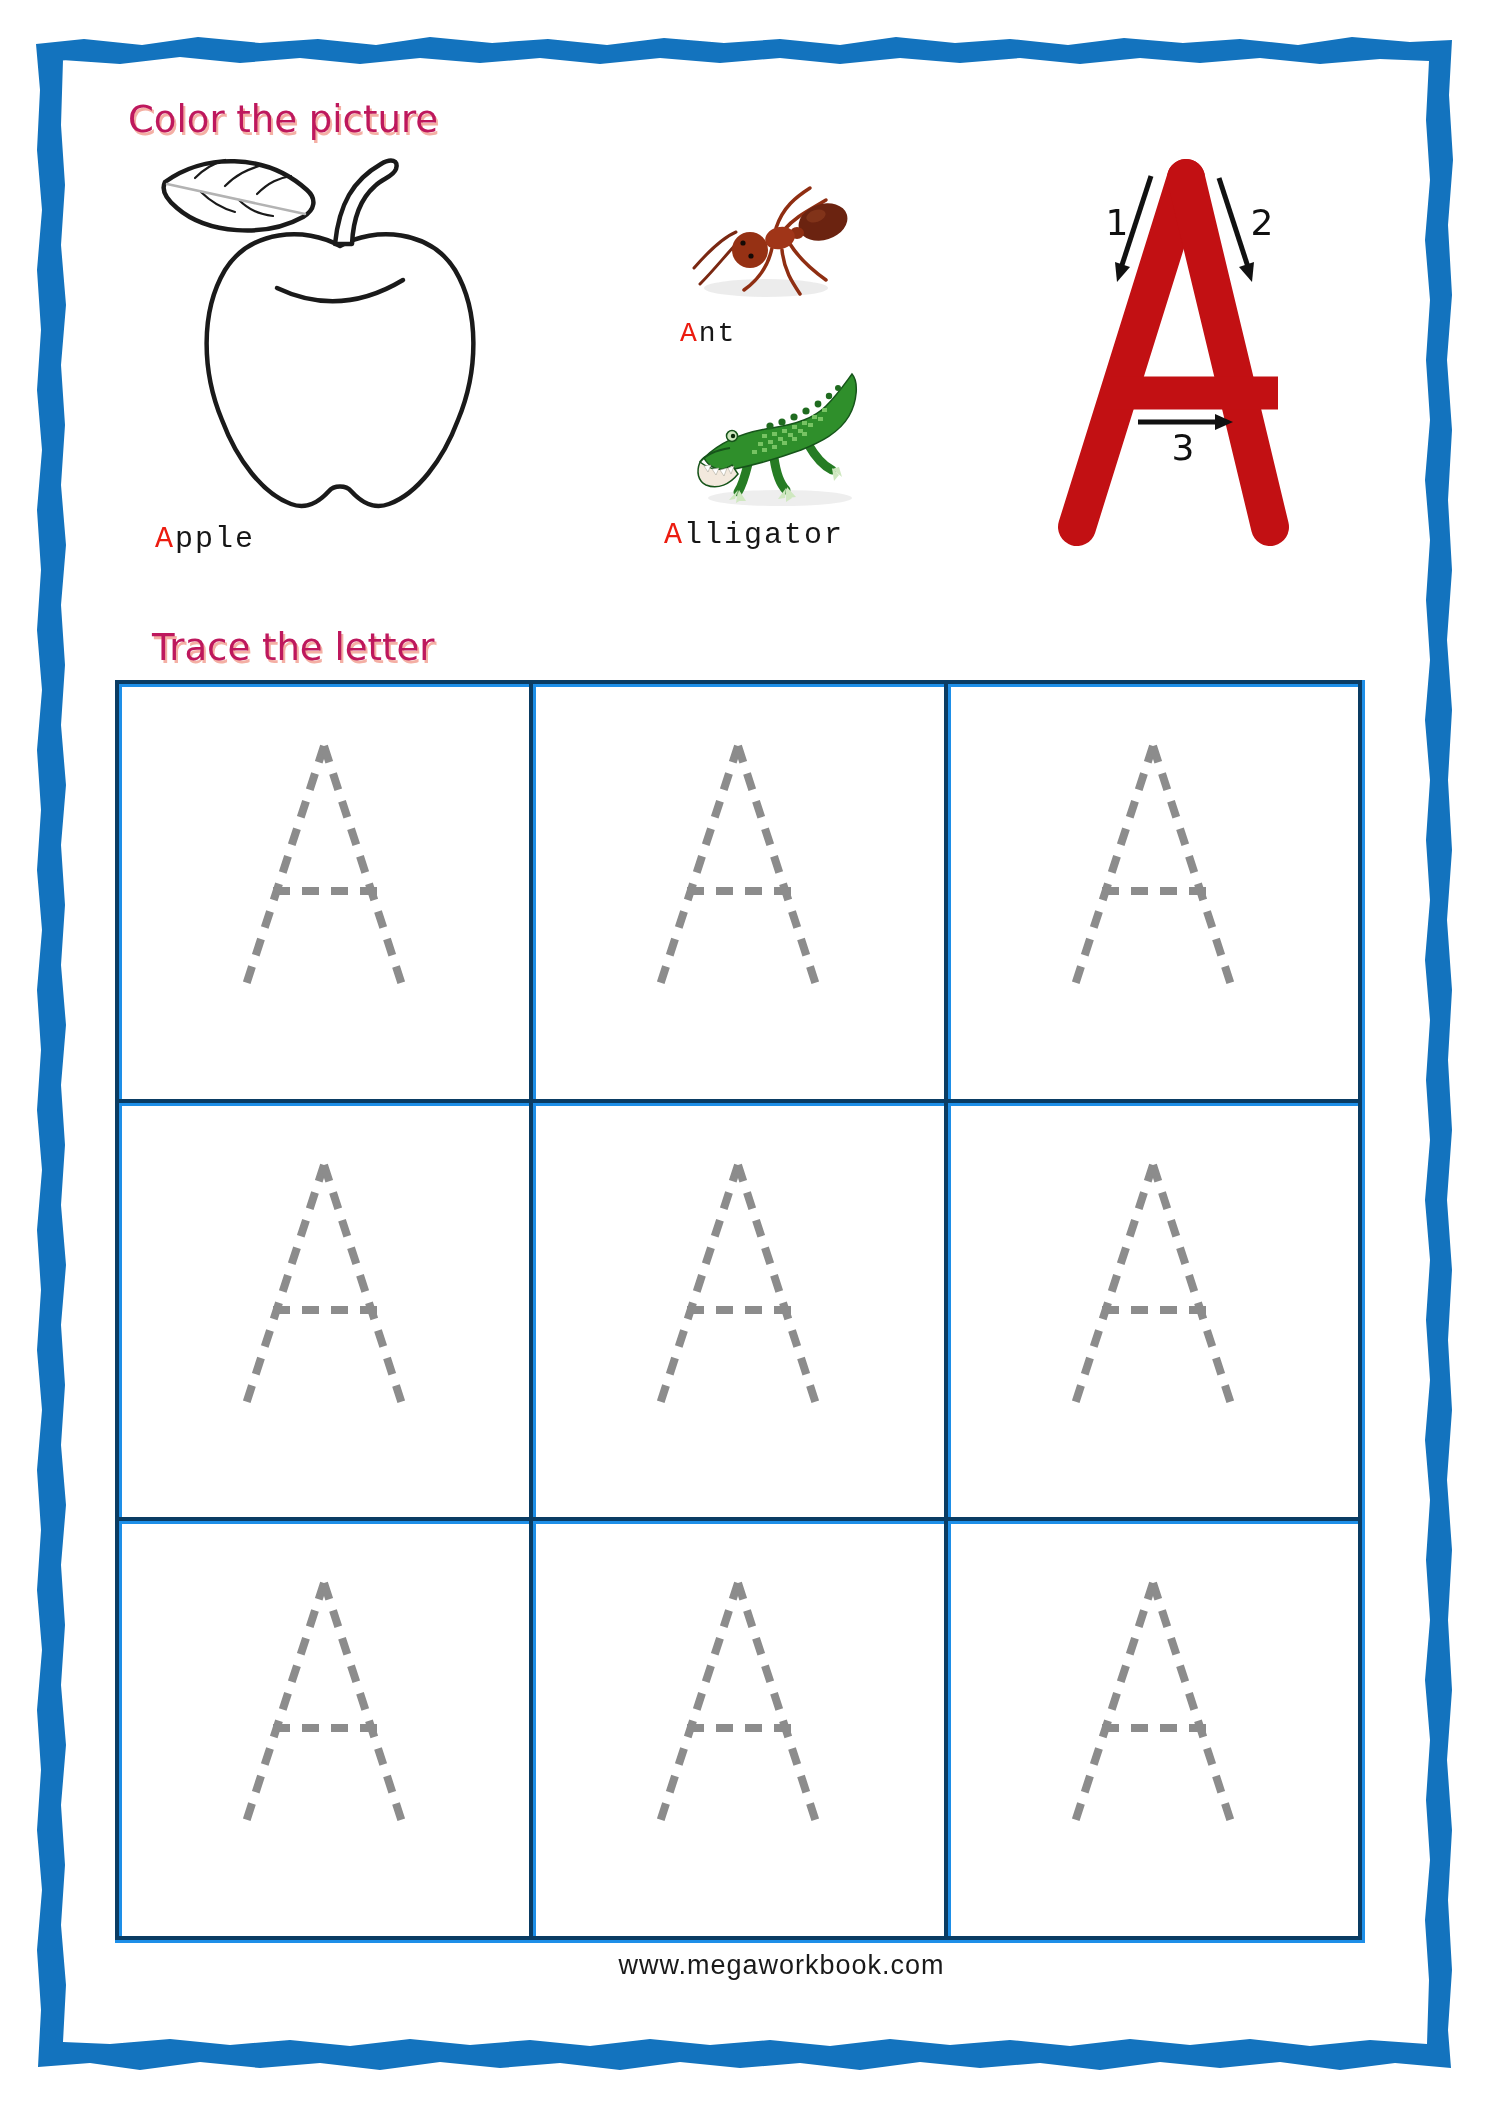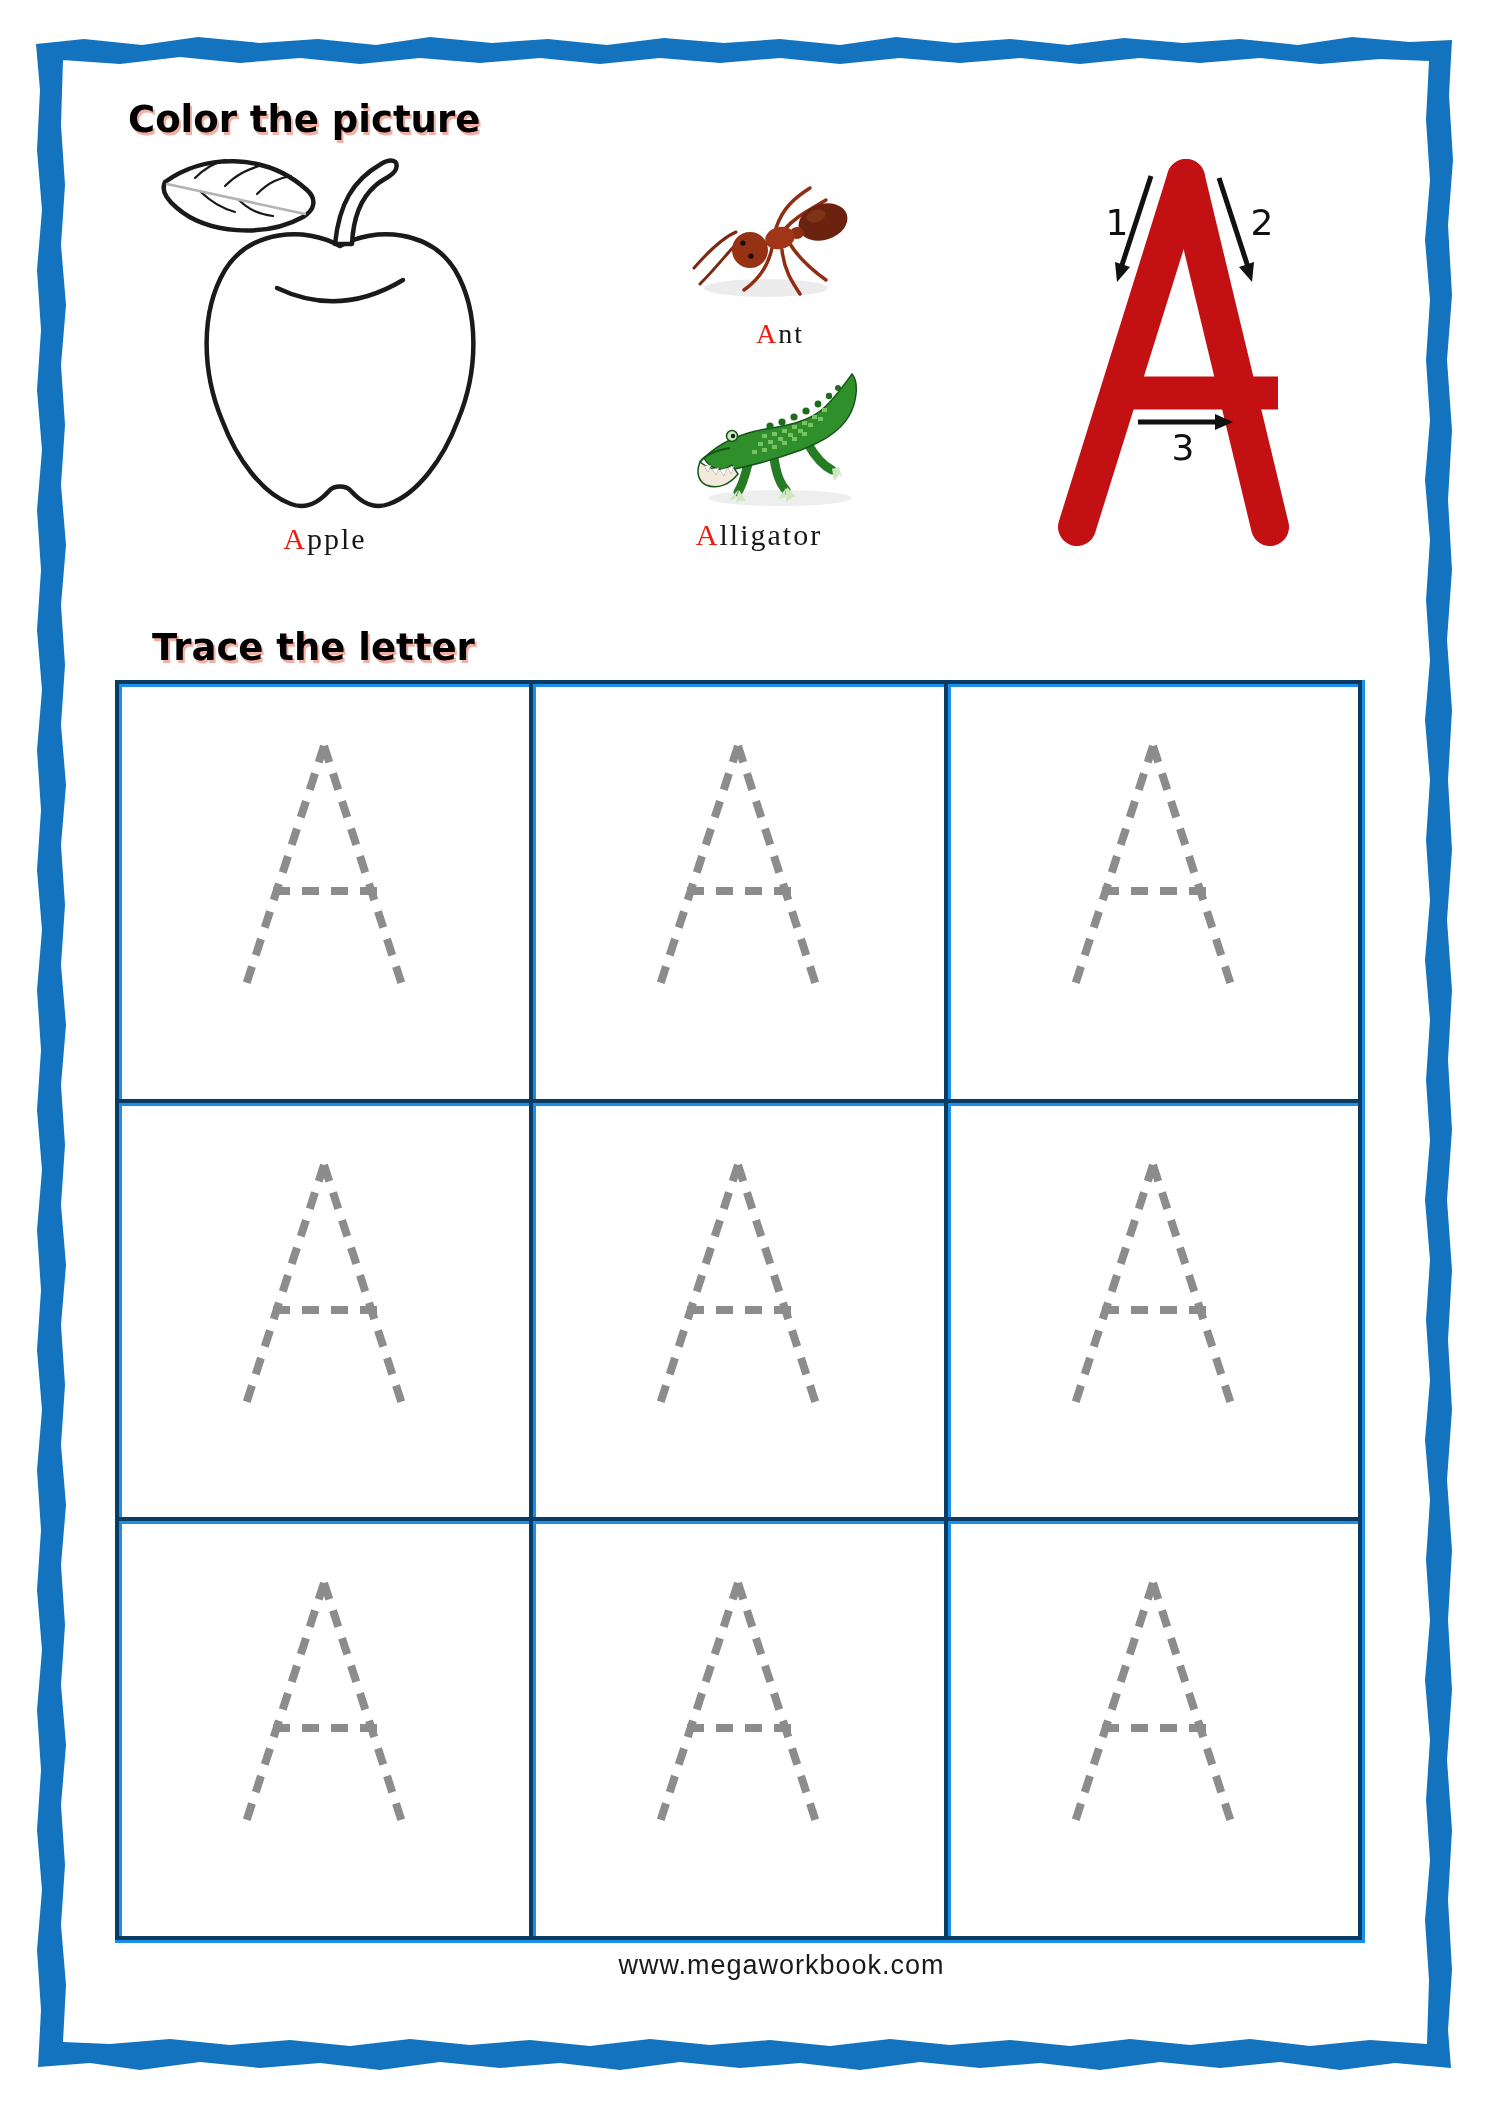--- a/index.html
+++ b/index.html
@@ -1,24 +1,24 @@
 <!DOCTYPE html>
 <html><head>
 <meta charset="utf-8">
 <style>
   html,body{margin:0;padding:0;background:#ffffff;}
   #page{position:relative;width:1489px;height:2105px;background:#ffffff;overflow:hidden;
         font-family:"Liberation Sans",sans-serif;}
   .abs{position:absolute;}
 
-  .heading{font-family:"DejaVu Sans",sans-serif;font-weight:bold;font-size:37px;
-           color:#000000;text-shadow:2px 3px 0 #F4AFA4;letter-spacing:0px;white-space:nowrap;}
-
-  .pic-label{font-family:Liberation Serif, serif;font-size:30px;color:#161616;
-             letter-spacing:2px;text-align:center;white-space:nowrap;}
+  .heading{font-family:"DejaVu Sans",sans-serif;font-weight:normal;font-size:37px;
+           color:#be185d;text-shadow:2px 3px 0 #F4AFA4;letter-spacing:0px;white-space:nowrap;}
+
+  .pic-label{font-family:Liberation Mono, monospace;font-size:30px;color:#161616;
+             letter-spacing:2px;text-align:left;white-space:nowrap;}
   .pic-label .initial{color:#EC1C10;}
 
   
   .grid-outer{position:absolute;left:115px;top:680px;width:1250px;height:1263px;
               box-sizing:border-box;border-right:3px solid #1E8FE8;border-bottom:3px solid #1E8FE8;}
   .grid-inner{width:100%;height:100%;box-sizing:border-box;
               border-right:4px solid #0A3C63;border-bottom:4px solid #0A3C63;
               display:grid;grid-template-columns:repeat(3,1fr);grid-template-rows:repeat(3,1fr);}
   .cell{box-sizing:border-box;border-top:4px solid #0A3C63;border-left:4px solid #0A3C63;
         box-shadow:inset 3px 3px 0 0 #1E8FE8;background:#ffffff;

